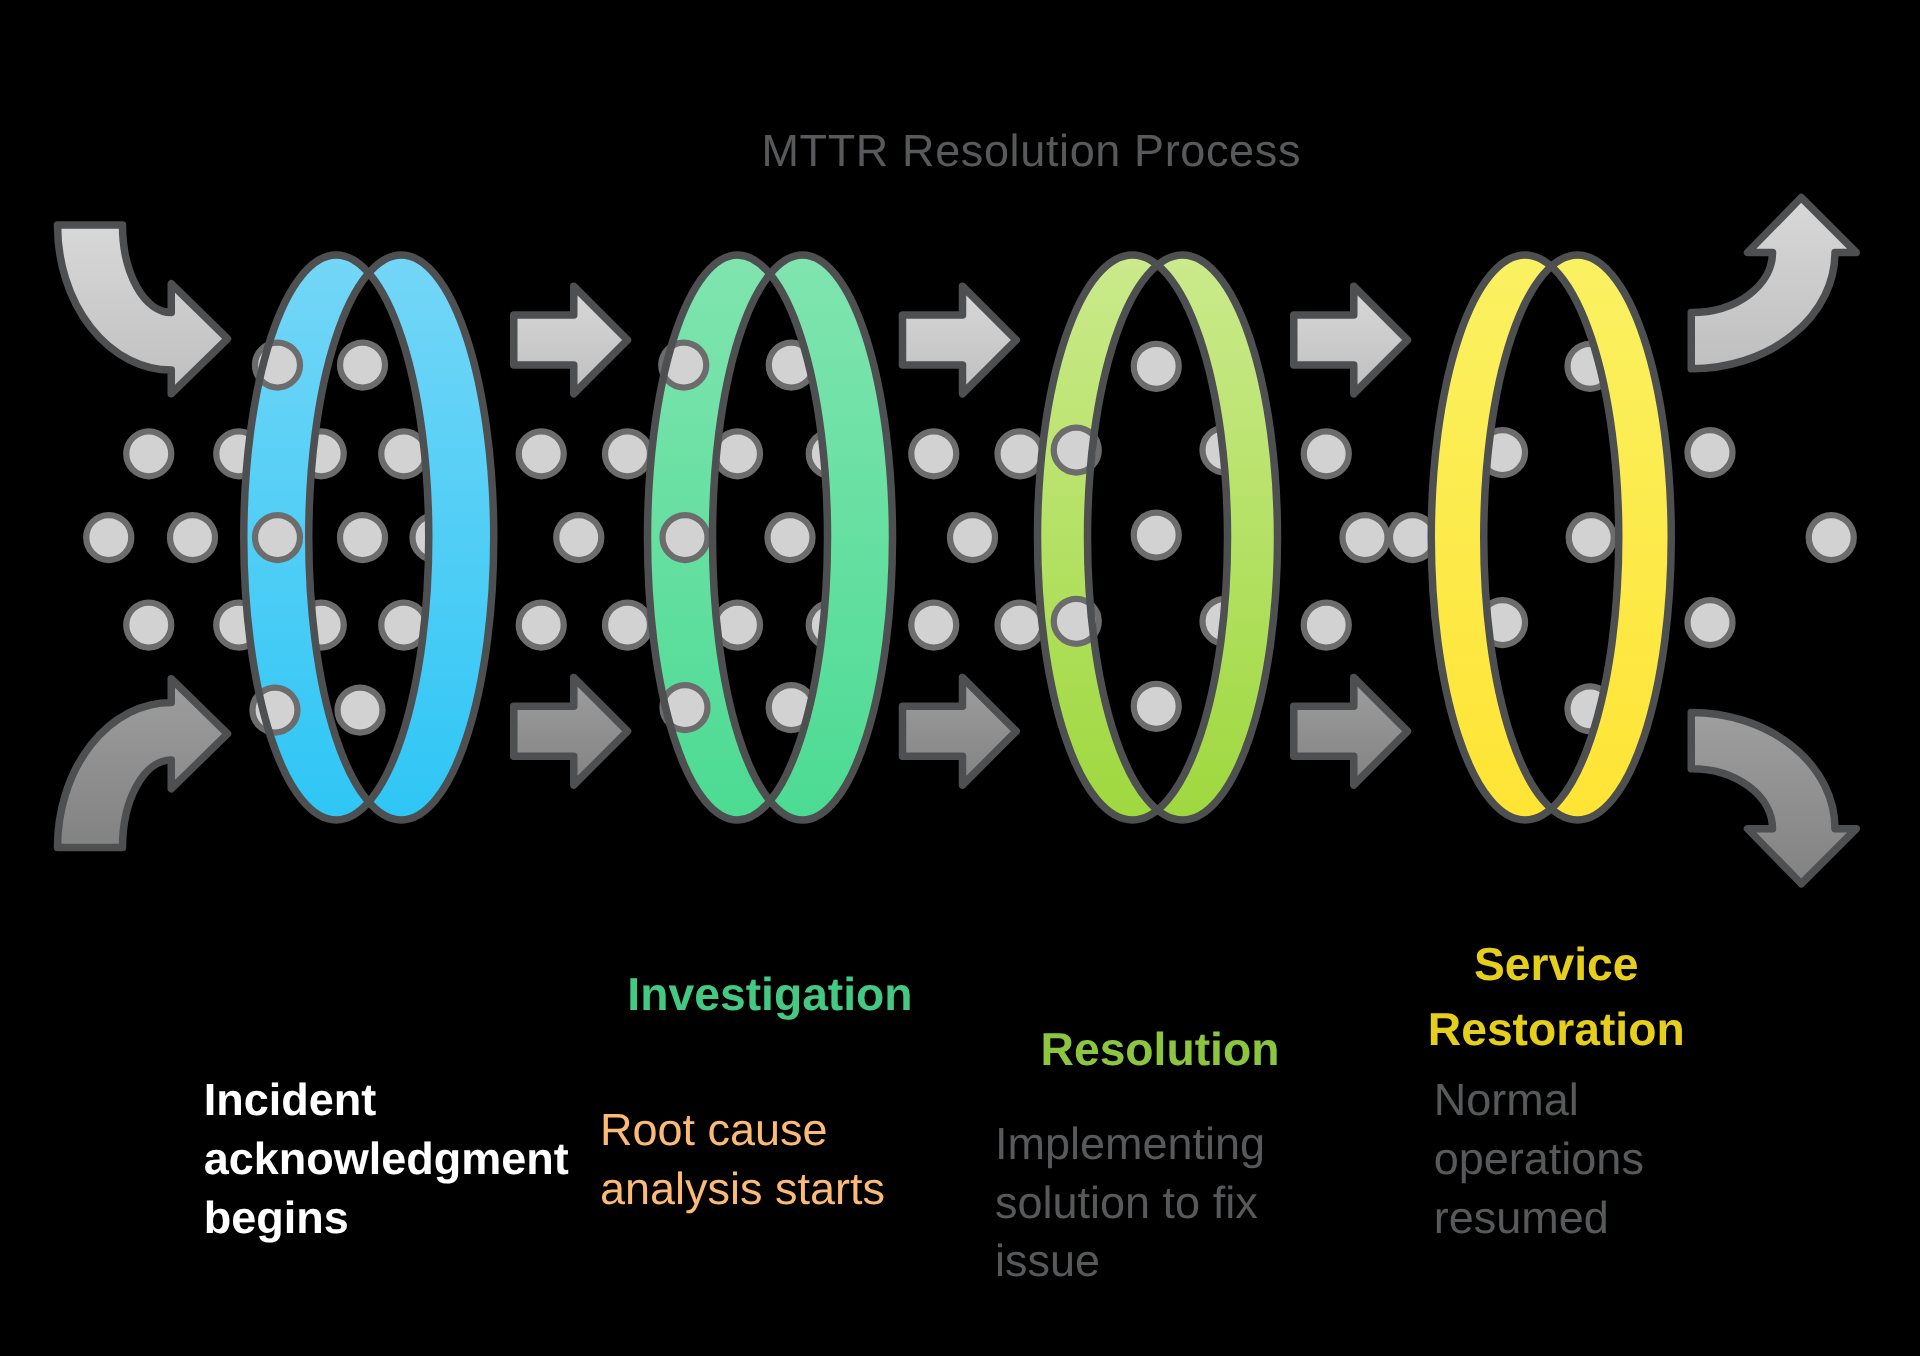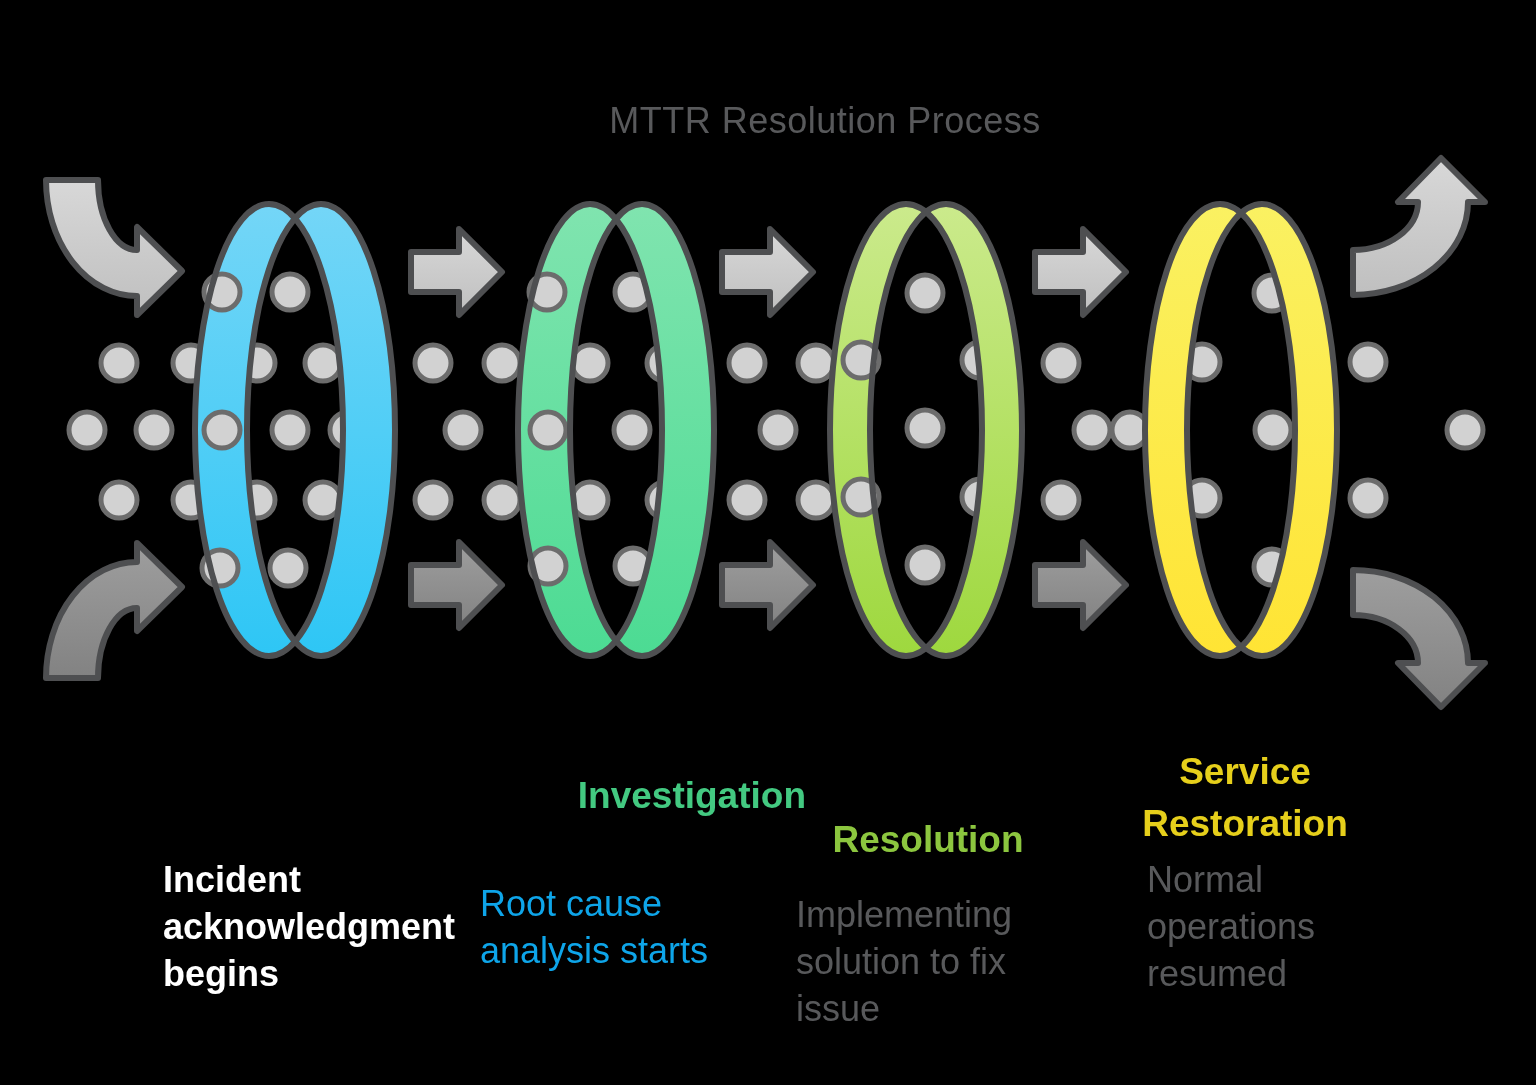--- a/index.html
+++ b/index.html
@@ -158,22 +158,22 @@
       </g>
       <g>
         <path d="M 1145,430 a 75,226 0 1,0 150,0 a 75,226 0 1,0 -150,0 Z M 1187,430 a 75,226 0 1,0 150,0 a 75,226 0 1,0 -150,0 Z " fill="url(#rg3)" fill-rule="evenodd"></path>
         <ellipse cx="1220" cy="430" rx="75" ry="226" fill="none" stroke="#4E4F51" stroke-width="6"></ellipse>
         <ellipse cx="1262" cy="430" rx="75" ry="226" fill="none" stroke="#4E4F51" stroke-width="6"></ellipse>
       </g>
     </svg>
 
   <div class="title" style="color: rgb(88, 89, 91);">MTTR Resolution Process</div>
 
-  <div class="stage-label l1" style="color: rgb(67, 201, 129); text-align: right;">Investigation</div>
+  <div class="stage-label l1" style="color: rgb(67, 201, 129);">Investigation</div>
   <div class="stage-label l2" style="color: rgb(140, 198, 63);">Resolution</div>
   <div class="stage-label l3" style="color: rgb(230, 207, 27);">Service Restoration</div>
 
   <div class="stage-desc d0" style="color: #ffffff; font-weight: bold;">Incident acknowledgment begins</div>
-  <div class="stage-desc d1" style="color: #0ea5e9;">Root cause analysis starts</div>
+  <div class="stage-desc d1" style="color: #fdba74;">Root cause analysis starts</div>
   <div class="stage-desc d2" style="color: rgb(88, 89, 91);">Implementing solution to fix issue</div>
   <div class="stage-desc d3" style="color: rgb(88, 89, 91);">Normal operations resumed</div>
 
 </div>
 
 </body></html>

